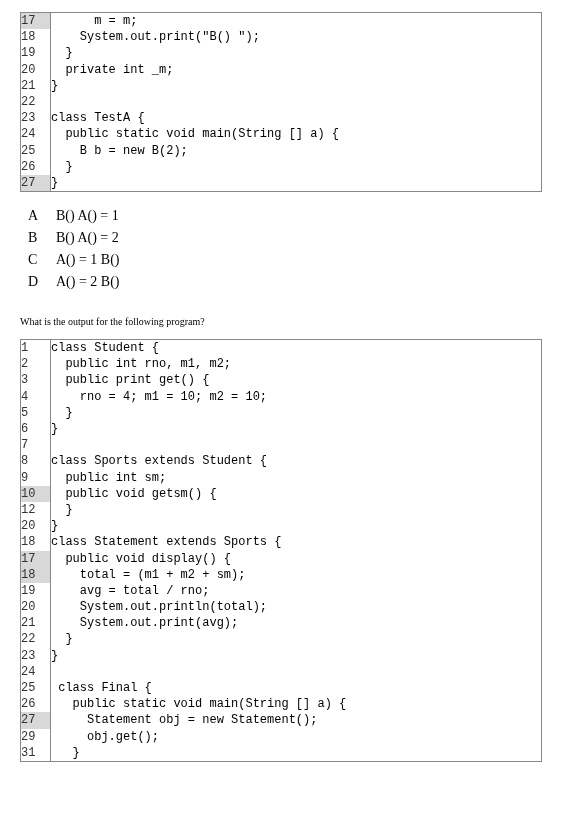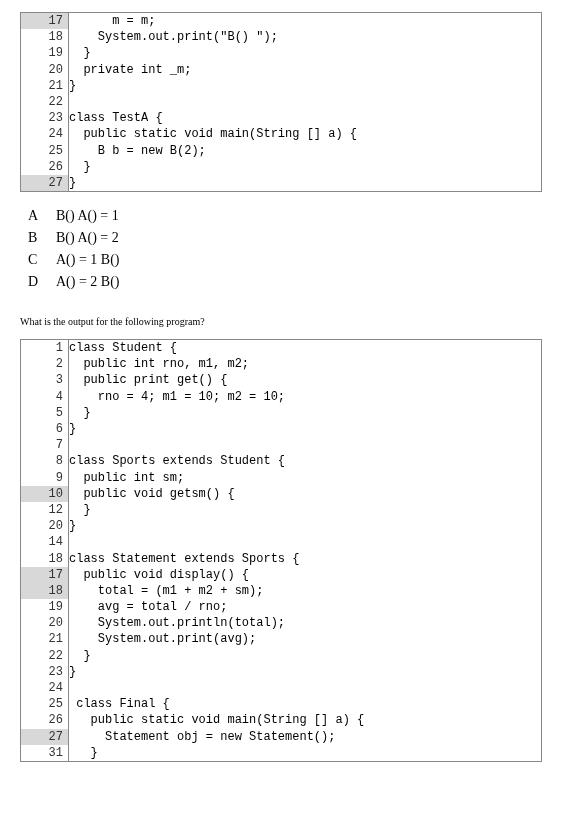--- a/index.html
+++ b/index.html
@@ -15,22 +15,22 @@
   .code-block {
     border: 1px solid #888;
     background: #fff;
     margin: 4px 0 16px 0;
     font-family: "Courier New", monospace;
     font-size: 12px;
     line-height: 1.35;
   }
   .code-row { display: flex; }
   .ln {
-    width: 48px;
-    text-align: right;
+    width: 30px;
+    text-align: left;
     padding: 0 5px 0 0;
     border-right: 1px solid #888;
     color: #333;
     user-select: none;
     background: #fff;
   }
   .ln.hl { background: #d8d8d8; }
   .code {
     padding: 0 0 0 0;
     white-space: pre;
@@ -161,24 +161,20 @@
     </div>
     <div class="code-row">
       <div class="ln">12</div>
       <div class="code">  }</div>
     </div>
     <div class="code-row">
       <div class="ln">20</div>
       <div class="code">}</div>
     </div>
     <div class="code-row">
-      <div class="ln">14</div>
-      <div class="code"></div>
-    </div>
-    <div class="code-row">
       <div class="ln">18</div>
       <div class="code">class Statement extends Sports {</div>
     </div>
     <div class="code-row">
       <div class="ln hl">17</div>
       <div class="code">  public void display() {</div>
     </div>
     <div class="code-row">
       <div class="ln hl">18</div>
       <div class="code">    total = (m1 + m2 + sm);</div>
@@ -213,16 +209,20 @@
     </div>
     <div class="code-row">
       <div class="ln">26</div>
       <div class="code">   public static void main(String [] a) {</div>
     </div>
     <div class="code-row">
       <div class="ln hl">27</div>
       <div class="code">     Statement obj = new Statement();</div>
     </div>
     <div class="code-row">
+      <div class="ln">29</div>
+      <div class="code">     obj.get();</div>
+    </div>
+    <div class="code-row">
       <div class="ln">31</div>
       <div class="code">   }</div>
     </div>
   </div>
 
 </body></html>

